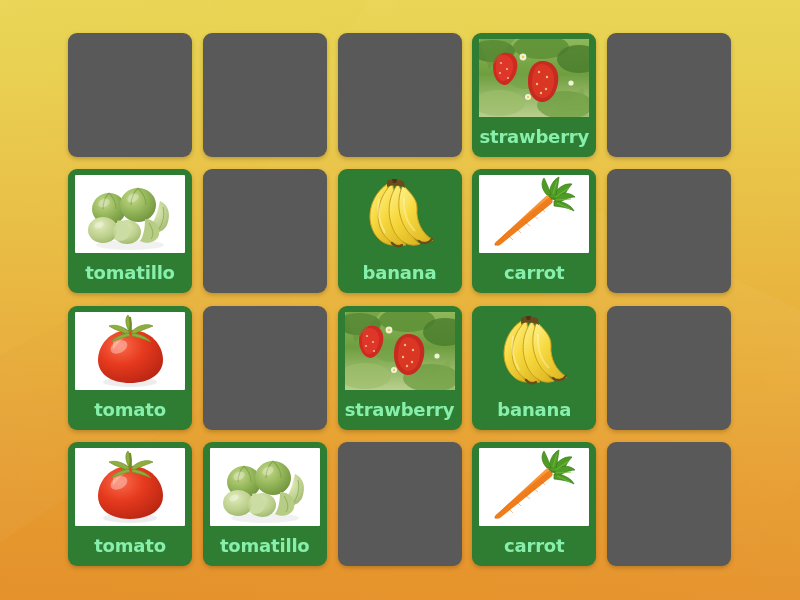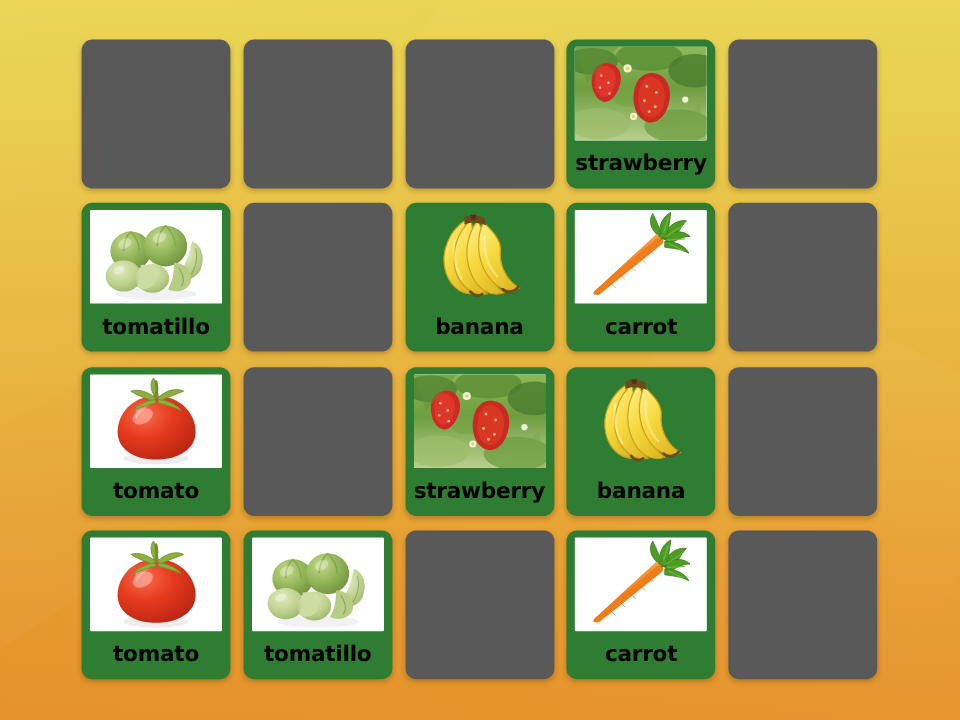--- a/index.html
+++ b/index.html
@@ -107,21 +107,21 @@
   }
   .card-media.plain-bg { background: #ffffff; }
   .card-media.transparent-bg { background: transparent; }
 
   .card-label {
     flex: 1 1 auto;
     width: 100%;
     display: flex;
     align-items: center;
     justify-content: center;
-    color: #000000;
+    color: #86efac;
     font-size: 18px;
     font-weight: bold;
     letter-spacing: -0.2px;
     line-height: 1;
     text-align: center;
     white-space: nowrap;
   }
 
   
   .art { position: absolute; inset: 0; }

